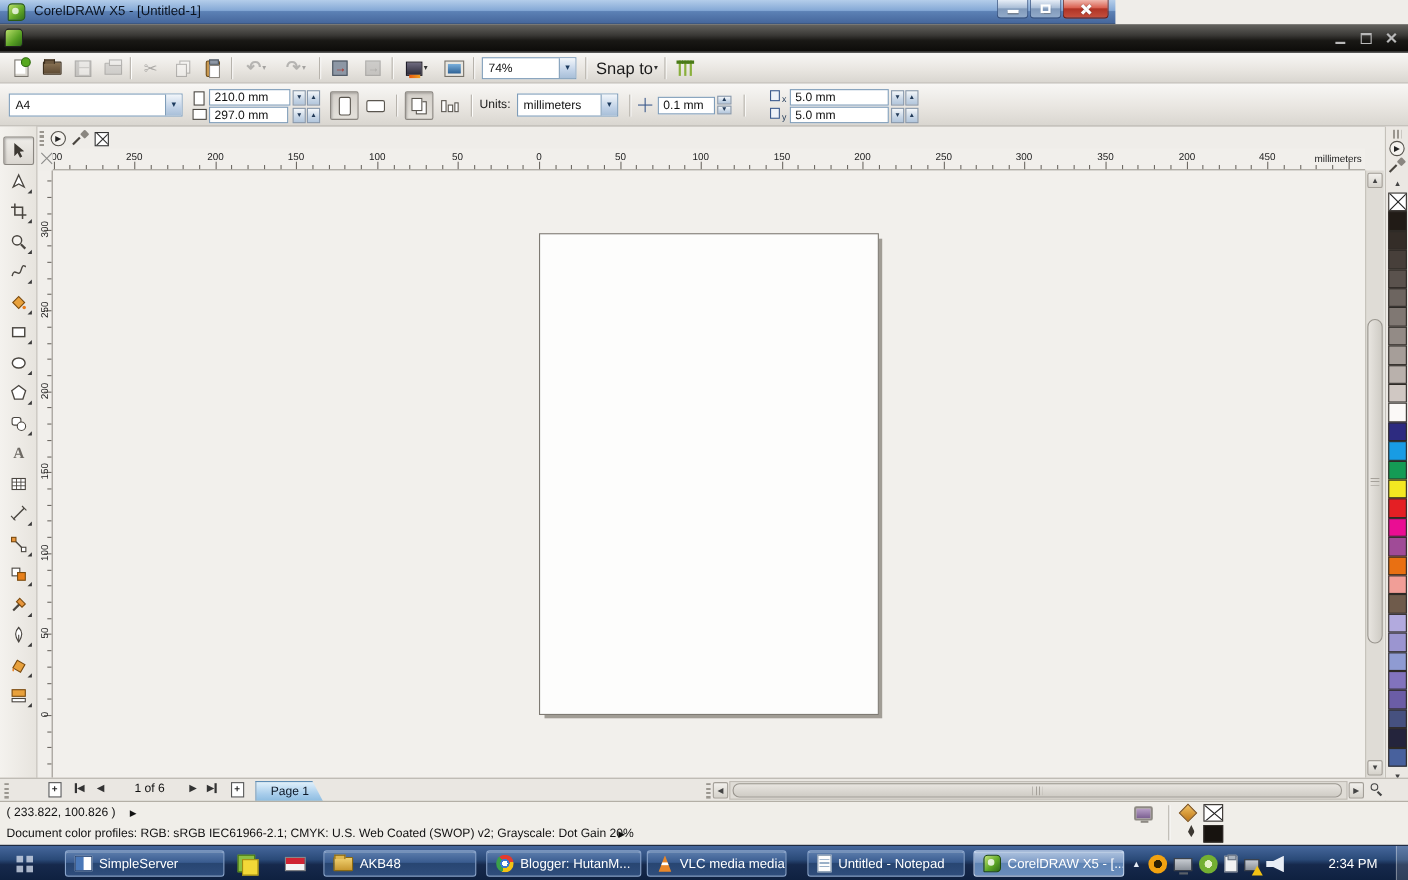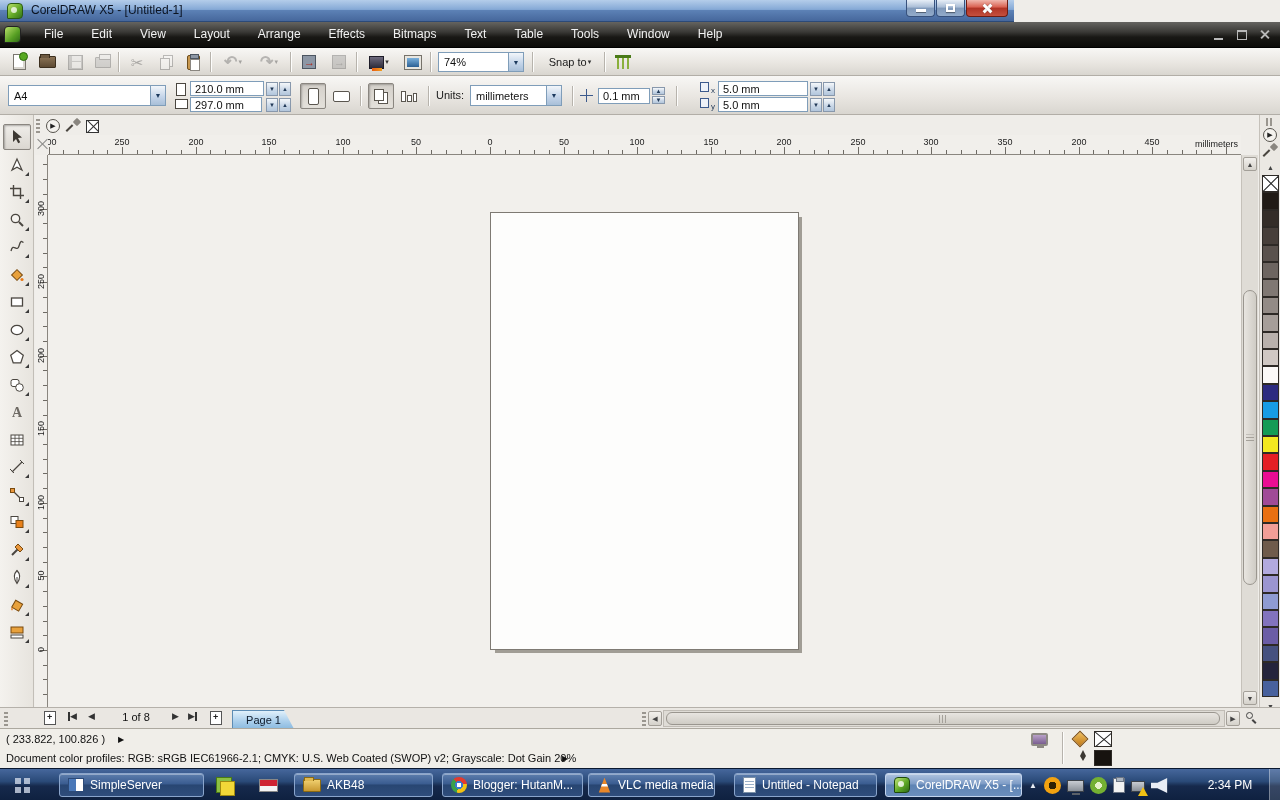--- a/index.html
+++ b/index.html
@@ -267,34 +267,20 @@
         </div>
       <div class="winbtn close">
           <div class="glyph-close-a"></div>
           <div class="glyph-close-b"></div>
         </div>
     </div>
   </div>
 
   <div class="abs menubar">
     <div class="abs app-icon2"></div>
-    <div class="abs menu-items" id="menu-items">
-        <div class="menu-item">File</div>
-        <div class="menu-item">Edit</div>
-        <div class="menu-item">View</div>
-        <div class="menu-item">Layout</div>
-        <div class="menu-item">Arrange</div>
-        <div class="menu-item">Effects</div>
-        <div class="menu-item">Bitmaps</div>
-        <div class="menu-item">Text</div>
-        <div class="menu-item">Table</div>
-        <div class="menu-item">Tools</div>
-        <div class="menu-item">Window</div>
-        <div class="menu-item">Help</div>
-      </div>
     <div class="abs mdi-controls">
       <div class="mdi-min"></div>
       <div class="mdi-restore"></div>
       <div class="mdi-close"></div>
     </div>
   </div>
 
   <div class="abs bar toolbar">
     <div class="tbtn" style="left:6px">
         <span class="ic ic-page ic-newdot"></span>
@@ -342,21 +328,21 @@
     <div class="tbtn" style="left:400px">
         <span class="ic ic-welcome"></span>
       </div>
     <div class="tsep" style="left:430px"></div>
     <div class="combo" style="left:438px;top:4px;width:86px;height:20px">
       <span class="combo-text">74%</span>
       <span class="combo-btn">▼</span>
     </div>
     <div class="tsep" style="left:532px"></div>
     <div class="tbtn" style="left:540px;width:60px">
-      <span style="font-size:11px;color:#1a1a1a">Snap to</span>
+      <span style="font-size:15px;color:#1a1a1a">Snap to</span>
       <span class="drop-arrow">▾</span>
     </div>
     <div class="tsep" style="left:604px"></div>
     <div class="tbtn" style="left:610px">
       <span class="ic ic-options">
           <span style="left:1px"></span>
           <span style="left:6px"><i></i></span>
           <span style="left:11px"></span>
         </span>
     </div>
@@ -802,21 +788,21 @@
       <div class="swatch" style="top: 564.6px; background: rgb(72, 97, 157);"></div>
     </div>
 
   <div class="abs navrow">
     <div class="gripdots" style="position:absolute;left:4px;top:4px"></div>
     <div class="navbtn" style="left:44px;top:3px">
         <span class="pageadd"></span>
       </div>
     <div class="navbtn" style="left:68px"><span class="bar"></span>◀</div>
     <div class="navbtn" style="left:88px">◀</div>
-    <div class="abs" style="left:104px;top:3px;width:64px;text-align:center;font-size:11px;color:#111">1 of 8</div>
+    <div class="abs" style="left:104px;top:3px;width:64px;text-align:center;font-size:11px;color:#111">1 of 6</div>
     <div class="navbtn" style="left:172px">▶</div>
     <div class="navbtn" style="left:188px">▶<span class="bar"></span></div>
     <div class="navbtn" style="left:210px;top:3px">
         <span class="pageadd"></span>
       </div>
     <div class="pagetab">Page 1</div>
     <div class="gripdots" style="position:absolute;left:642px;top:4px"></div>
     <div class="sbtn" style="left:648px;top:3px;width:14px;height:15px">◀</div>
     <div class="hscroll-track">
       <div class="hthumb" style="left:2px;width:554px">

